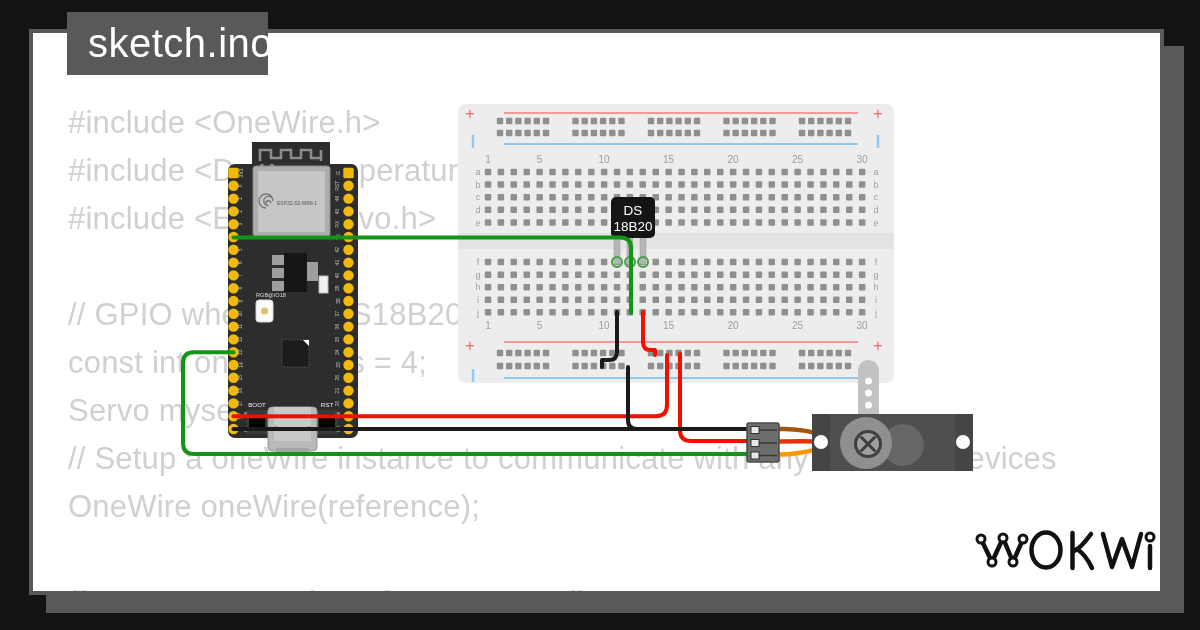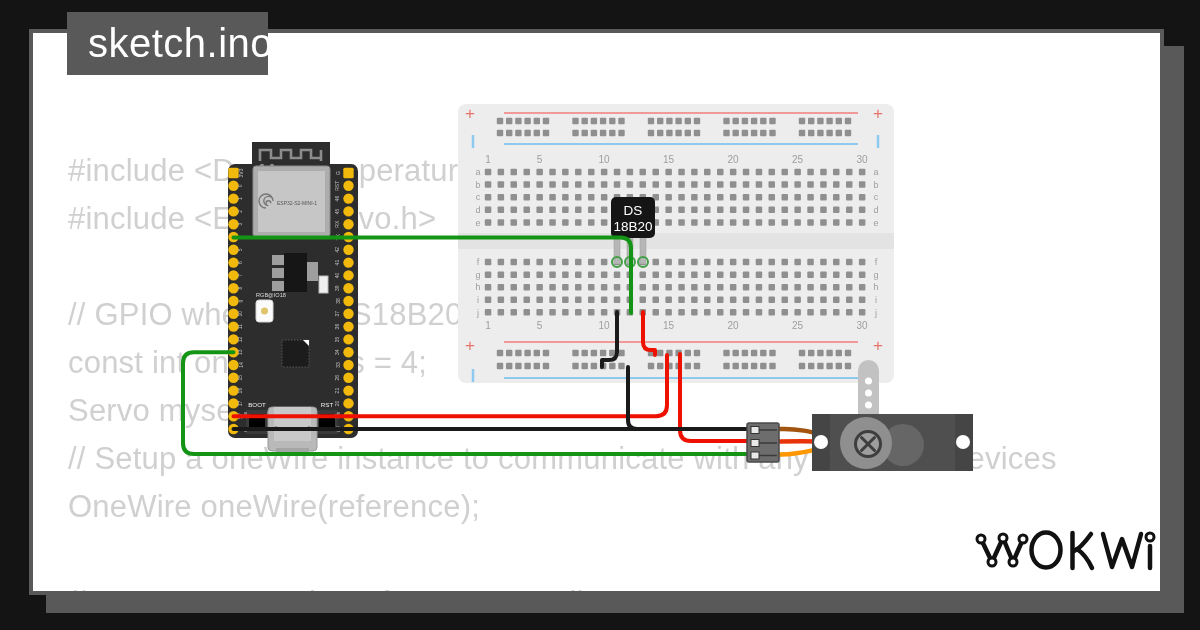--- a/index.html
+++ b/index.html
@@ -25,20 +25,21 @@
   svg.overlay{position:absolute;left:0;top:0;z-index:2;}
   text{font-family:"Liberation Sans",sans-serif;}
 </style>
 </head>
 <body>
 
 <div class="shadow"></div>
 
 <div class="card">
   <div class="code">
+    <div class="cl" style="top:72px">#include &lt;OneWire.h&gt;</div>
     <div class="cl" style="top:120px">#include &lt;DallasTemperature.h&gt;</div>
     <div class="cl" style="top:168px">#include &lt;ESP32Servo.h&gt;</div>
     <div class="cl" style="top:264px">// GPIO where the DS18B20 is connected to</div>
     <div class="cl" style="top:312px">const int oneWireBus = 4;</div>
     <div class="cl" style="top:360px">Servo myservo;</div>
     <div class="cl" style="top:408px">// Setup a oneWire instance to communicate with any OneWire devices</div>
     <div class="cl" style="top:456px">OneWire oneWire(reference);</div>
     <div class="cl" style="top:552px">// Pass our oneWire reference to Dallas Temperature sensor</div>
   </div>
 </div>

